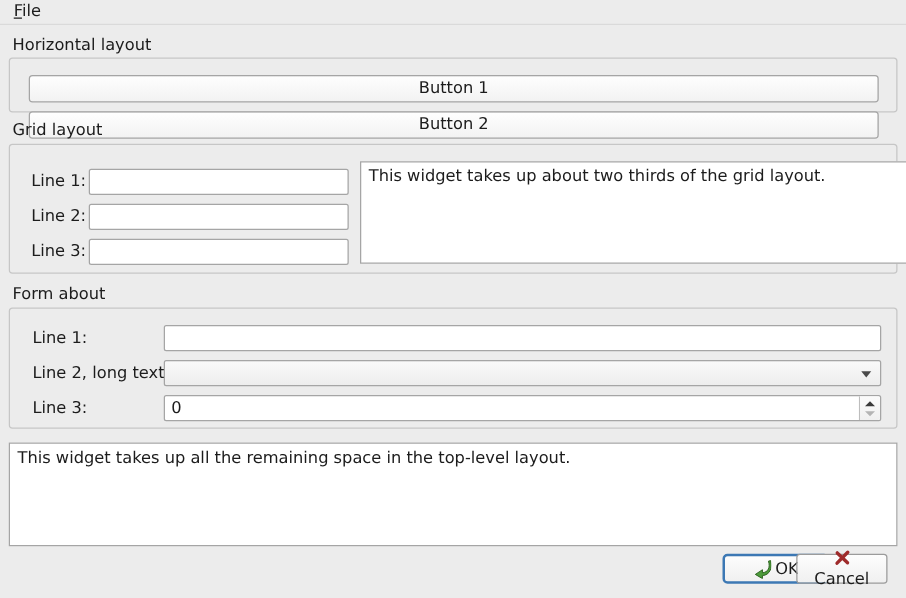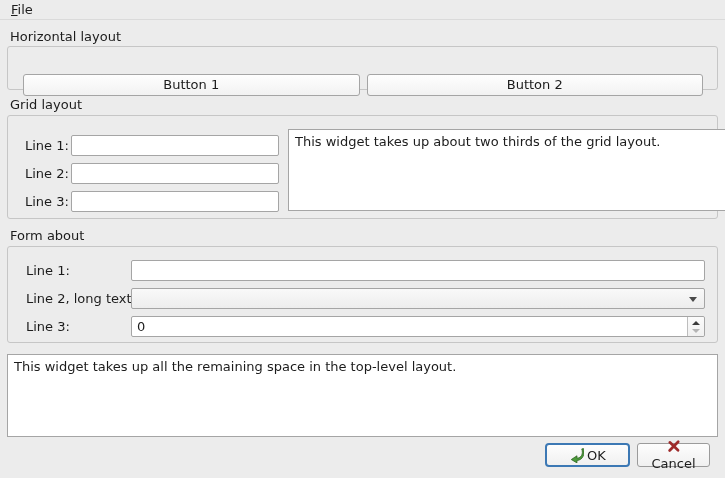--- a/index.html
+++ b/index.html
@@ -33,27 +33,27 @@
   
   .spin{box-sizing:border-box;position:absolute;height:21px;border:1px solid #a5a5a5;border-radius:2px;background:#fff;}
   .spin-value{position:absolute;left:0;top:0;width:calc(100% - 18px);height:19px;border:none;background:transparent;
     font:inherit;color:#1c1c1c;padding:0 5px;outline:none;box-sizing:border-box;}
   .spin-btns{position:absolute;right:0;top:0;bottom:0;width:16px;border-left:1px solid #bdbdbd;
     display:flex;flex-direction:column;align-items:center;justify-content:center;gap:4px;
     background:linear-gradient(180deg,#fbfbfb,#f0f0f0);border-radius:0 2px 2px 0;}
   .tri-up{width:0;height:0;border-left:4px solid transparent;border-right:4px solid transparent;border-bottom:4px solid #3a3a3a;}
   .tri-down{width:0;height:0;border-left:4px solid transparent;border-right:4px solid transparent;border-top:4px solid #b4b4b4;}
   
-  .hl-buttons{position:absolute;left:15px;right:14px;top:27px;display:flex;gap:7px;}
+  .hl-buttons{position:absolute;left:15px;right:14px;top:13px;display:flex;gap:7px;flex-direction:column;}
   .hl-buttons .qt-btn{flex:1;}
   
   .dlg-btn{position:absolute;box-sizing:border-box;height:24px;display:flex;align-items:center;justify-content:center;
     gap:3px;background:linear-gradient(180deg,#fdfdfd 0%,#f0f0f0 100%);border:1px solid #9b9b9b;border-radius:3px;
     font:inherit;color:#1c1c1c;padding:0;}
-  .dlg-btn.default{border:2px solid #3c78b4;border-radius:4px;}
+  .dlg-btn.default{border:2px solid #3c78b4;border-radius:4px;margin-left:33px;}
   .icon{display:inline-flex;width:15px;height:15px;align-items:center;justify-content:center;}
 </style>
 </head>
 <body>
 
 <div class="menubar">
   <span class="menu-item">File</span>
 </div>
 
 <span class="group-title" style="top:30px;">Horizontal layout</span>

